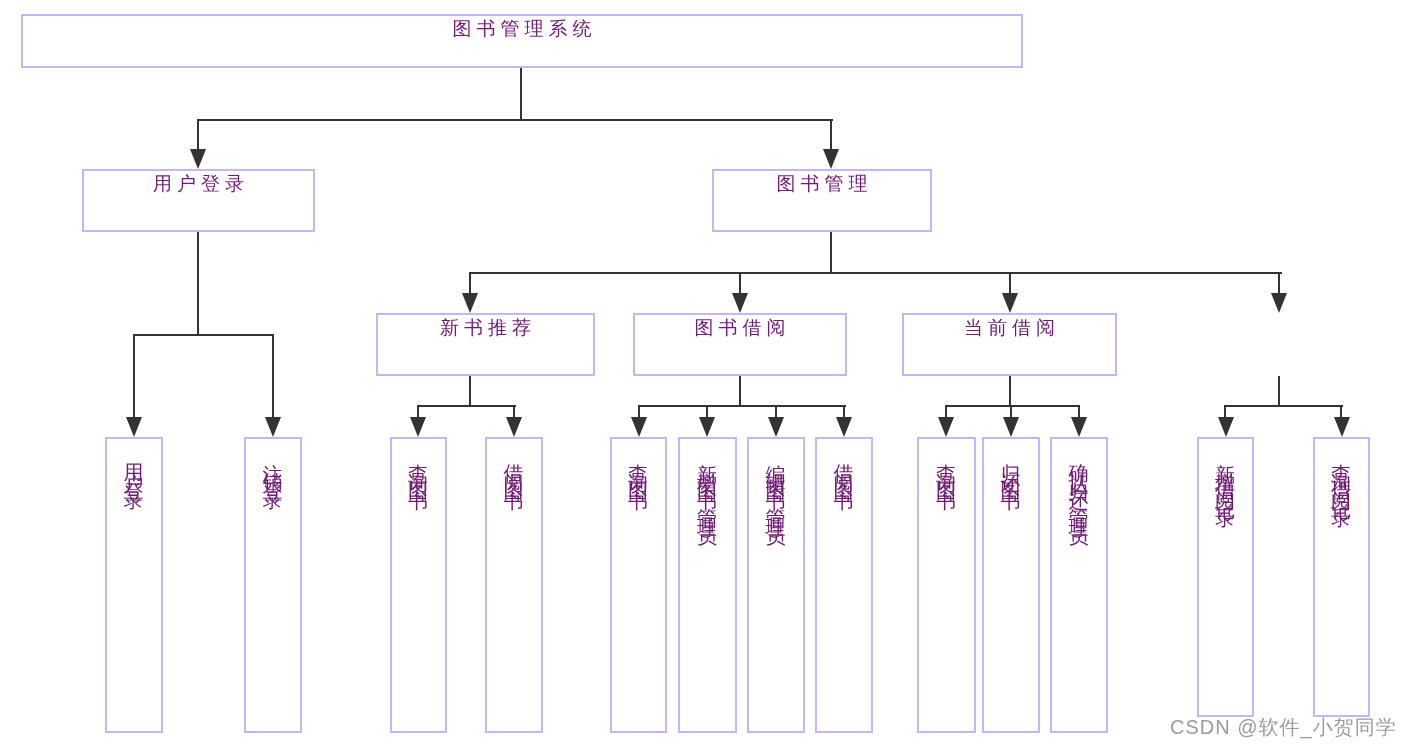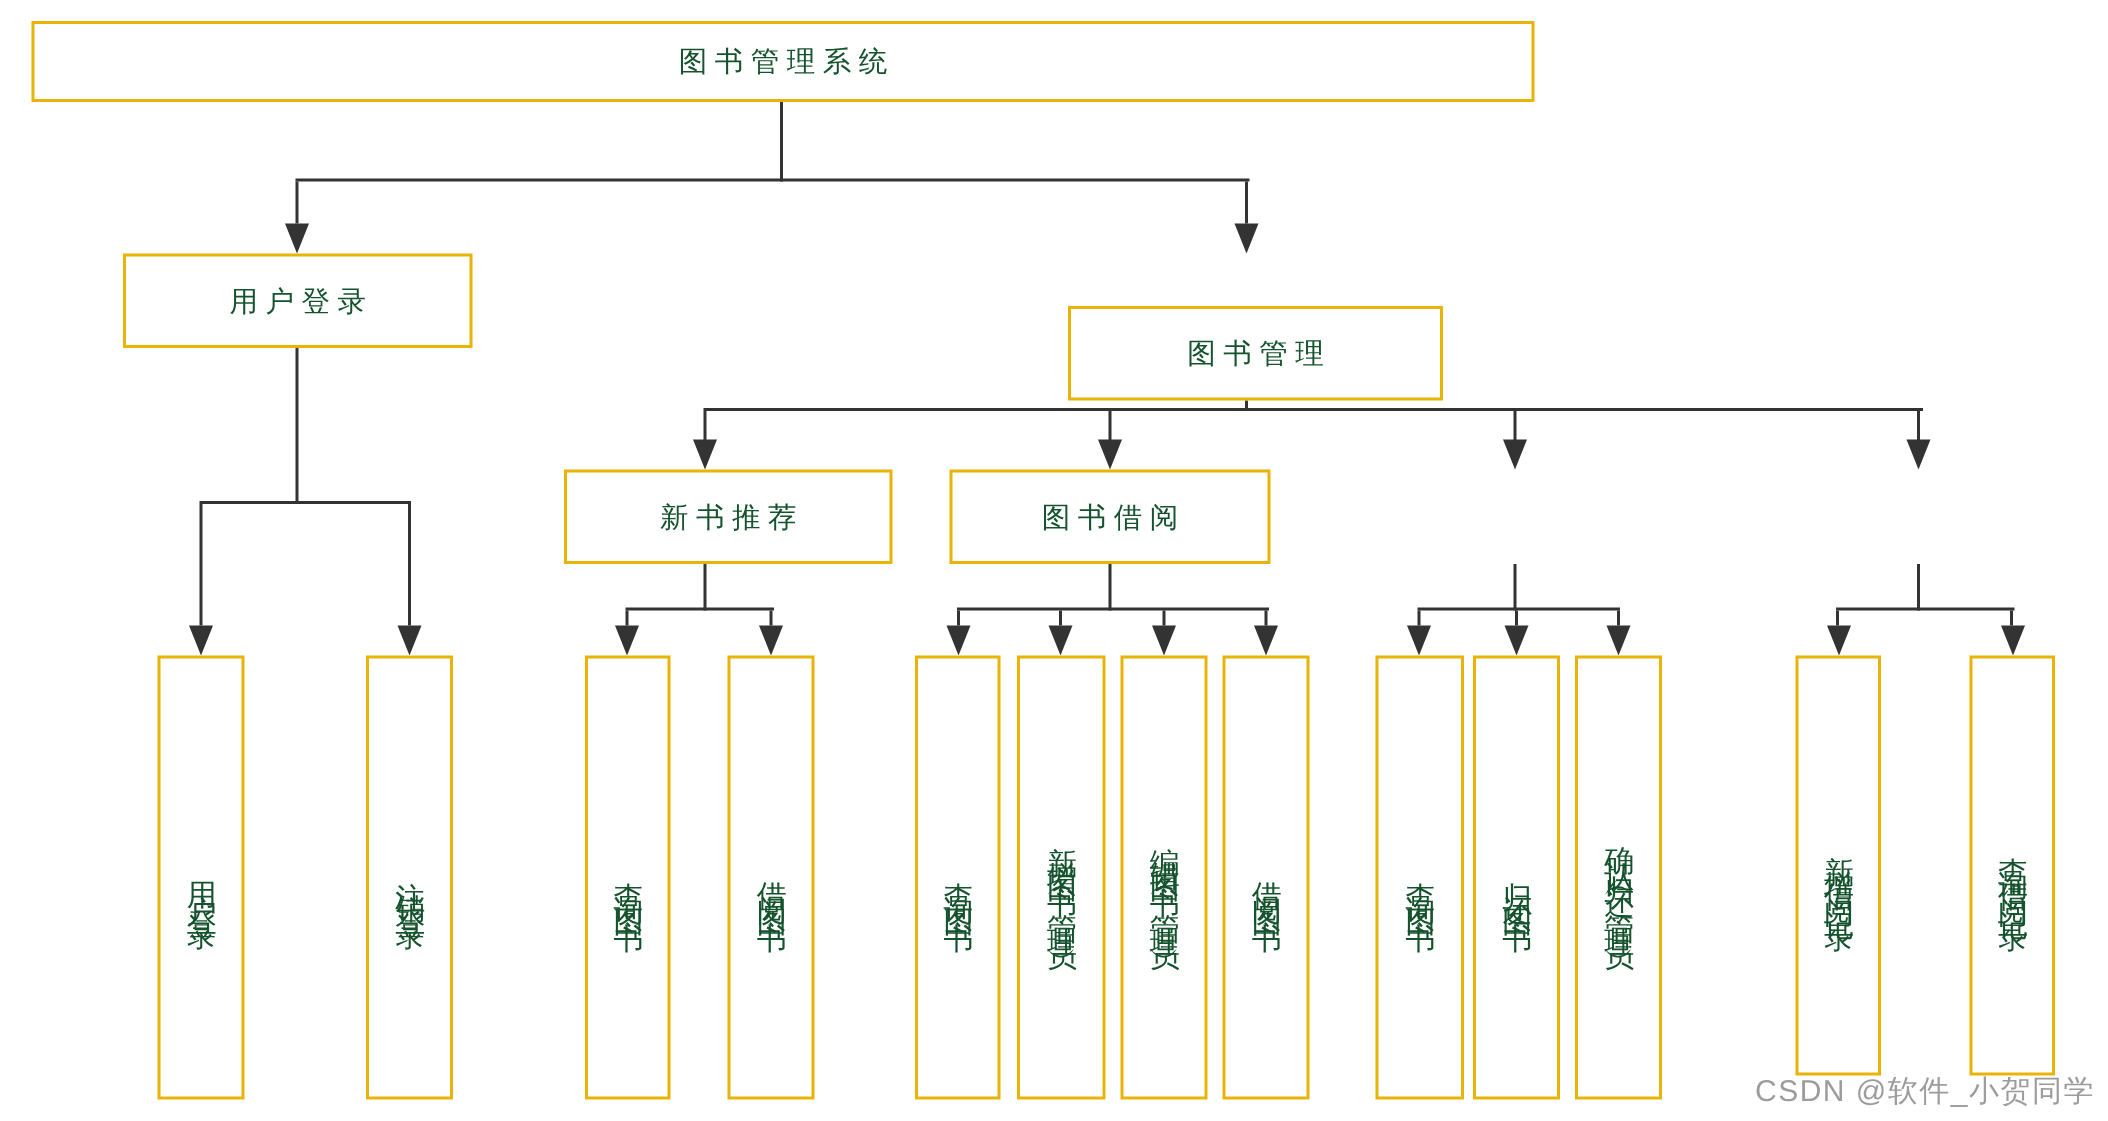--- a/index.html
+++ b/index.html
@@ -7,26 +7,26 @@
     position: relative;
     width: 1405px;
     height: 747px;
     background: #ffffff;
     overflow: hidden;
     font-family: "Liberation Sans", sans-serif;
   }
   .node {
     position: absolute;
     box-sizing: border-box;
-    border: 2px solid #eab308;
+    border: 2px solid #c4b5fd;
     background: #ffffff;
     display: flex;
-    align-items: center;
+    align-items: flex-start;
     justify-content: center;
-    color: #14532d;
+    color: #701a75;
   }
   .node .label { white-space: nowrap; }
   .node.h .label {
     font-size: 19px;
     letter-spacing: 5px;
     text-indent: 5px;
   }
   .node.v .label {
     writing-mode: vertical-rl;
     text-orientation: mixed;
@@ -110,28 +110,31 @@
     <div class="arrow" style="left: 1003px; top: 417px;"></div>
     <div class="arrow" style="left: 1071px; top: 417px;"></div>
     <div class="arrow" style="left: 1218px; top: 417px;"></div>
     <div class="arrow" style="left: 1334px; top: 417px;"></div>
     <div class="node h" style="left: 21px; top: 14px; width: 1002px; height: 54px;">
       <span class="label">图书管理系统</span>
     </div>
     <div class="node h" style="left: 82px; top: 169px; width: 233px; height: 63px;">
       <span class="label">用户登录</span>
     </div>
-    <div class="node h" style="left: 712px; top: 169px; width: 250px; height: 63px; margin-top: 35px;">
+    <div class="node h" style="left: 712px; top: 169px; width: 220px; height: 63px;">
       <span class="label">图书管理</span>
     </div>
     <div class="node h" style="left: 376px; top: 313px; width: 219px; height: 63px;">
       <span class="label">新书推荐</span>
     </div>
     <div class="node h" style="left: 633px; top: 313px; width: 214px; height: 63px;">
       <span class="label">图书借阅</span>
+    </div>
+    <div class="node h" style="left: 902px; top: 313px; width: 215px; height: 63px;">
+      <span class="label">当前借阅</span>
     </div>
     <div class="node v" style="left: 105px; top: 437px; width: 58px; height: 296px;">
       <span class="label">用户登录</span>
     </div>
     <div class="node v" style="left: 244px; top: 437px; width: 58px; height: 296px;">
       <span class="label">注销登录</span>
     </div>
     <div class="node v" style="left: 390px; top: 437px; width: 57px; height: 296px;">
       <span class="label">查询图书</span>
     </div>

